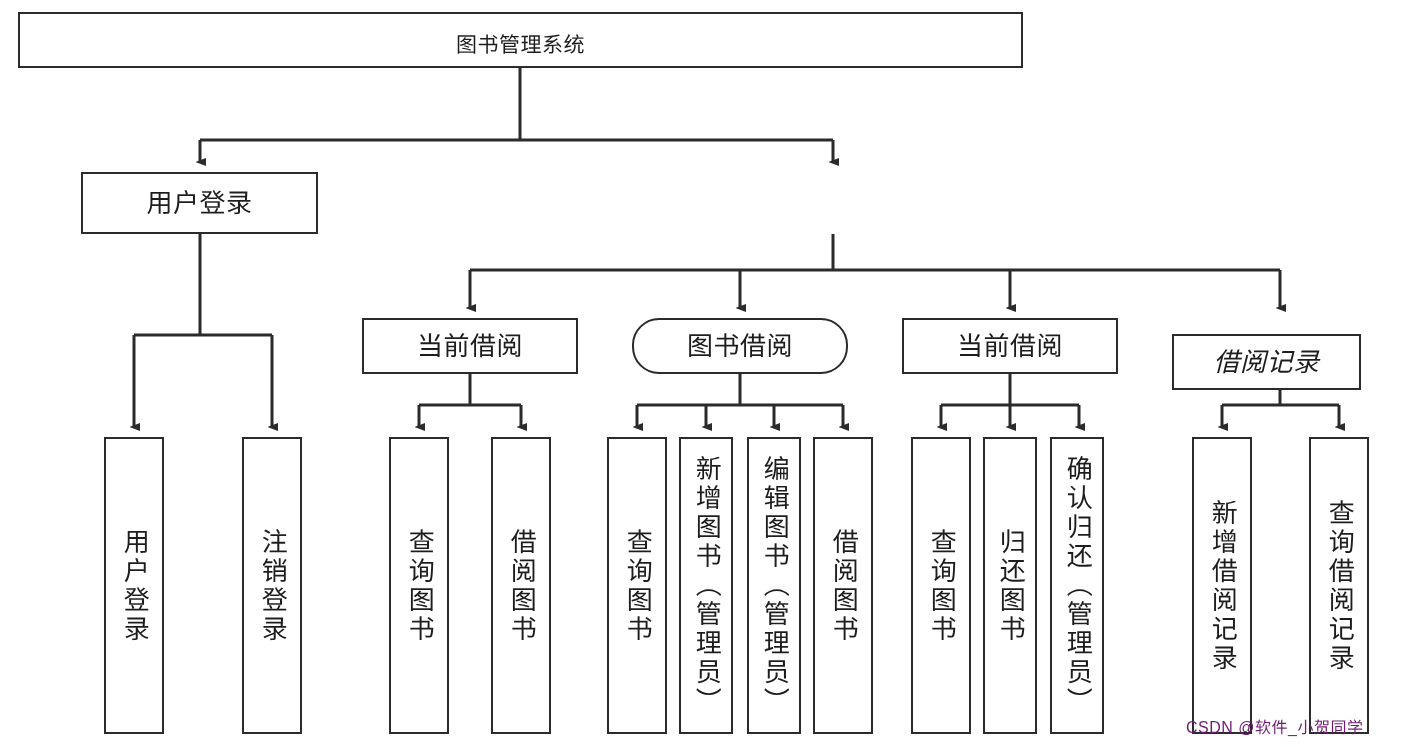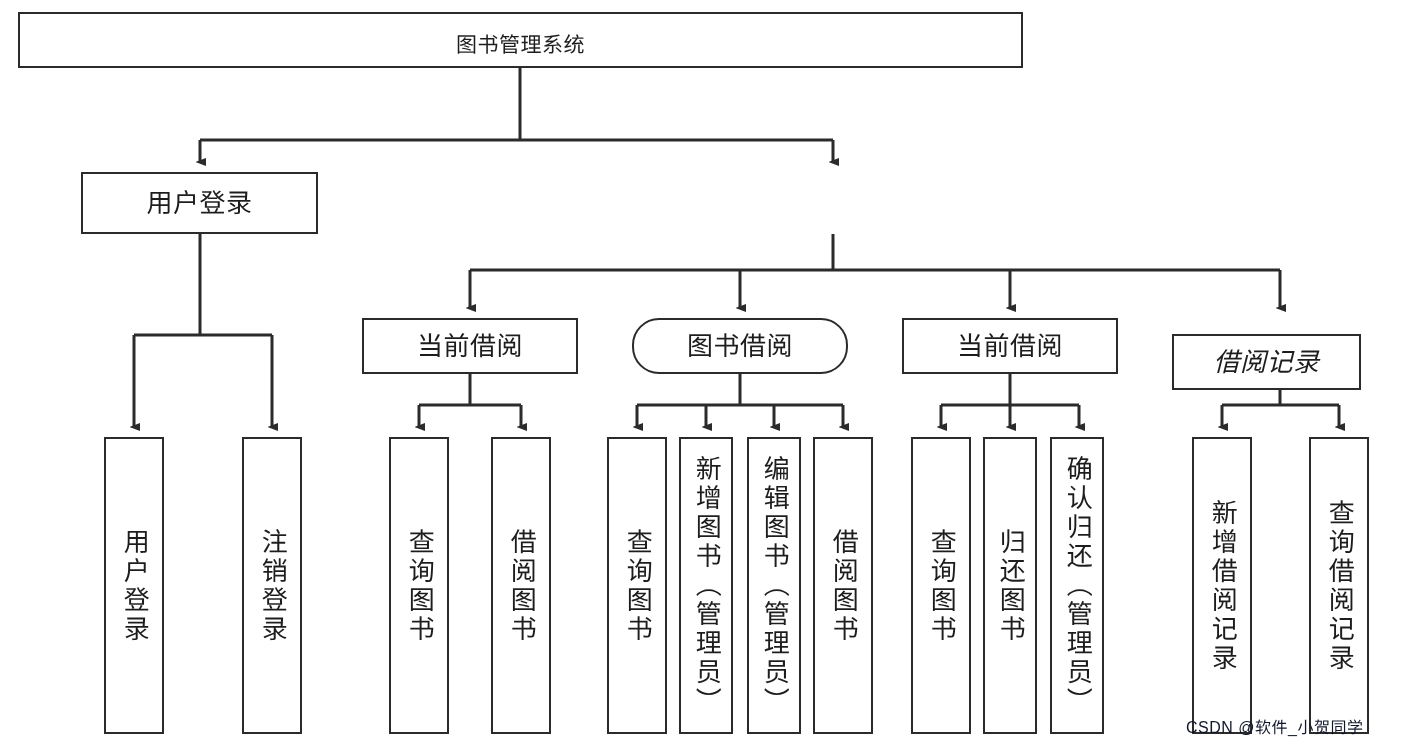--- a/index.html
+++ b/index.html
@@ -54,21 +54,21 @@
   }
   .node.root .node-label {
     font-size: 21px;
     margin-top: 10px;
   }
   .watermark {
     position: absolute;
     left: 1186px;
     top: 714px;
     font-size: 16px;
-    color: #0f172a;
+    color: #701a75;
     letter-spacing: 0.5px;
     white-space: nowrap;
     z-index: 5;
   }
 </style>
 </head>
 <body>
 
 <div id="diagram-root">
 

